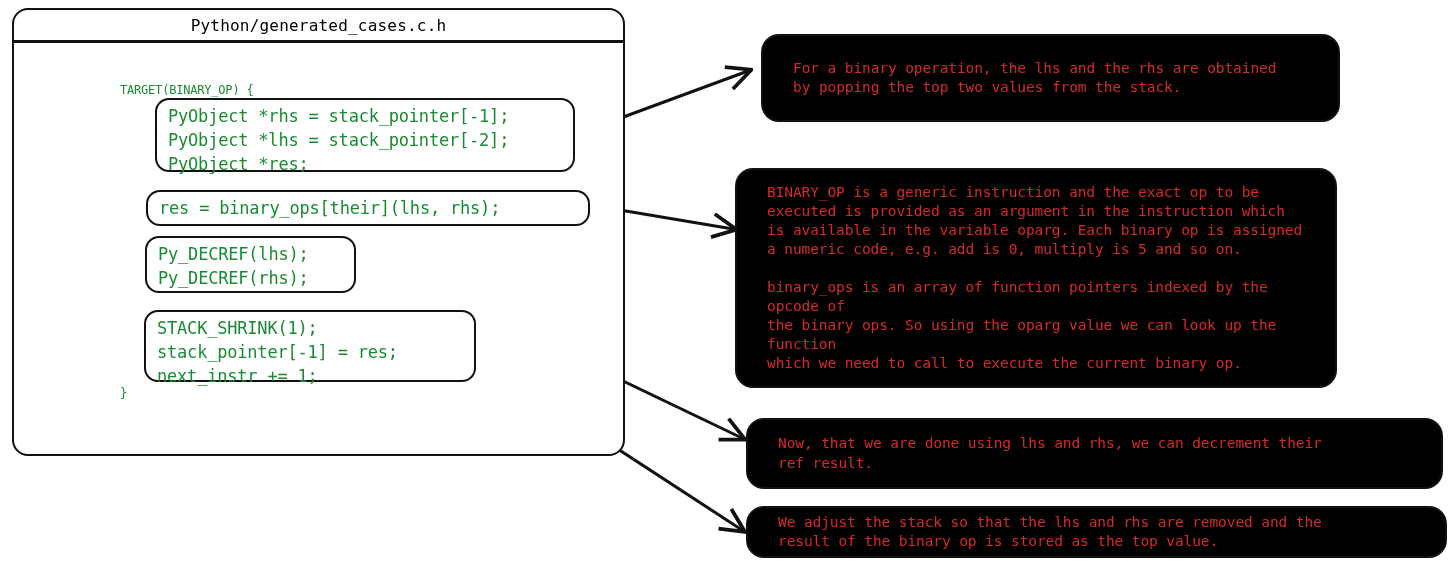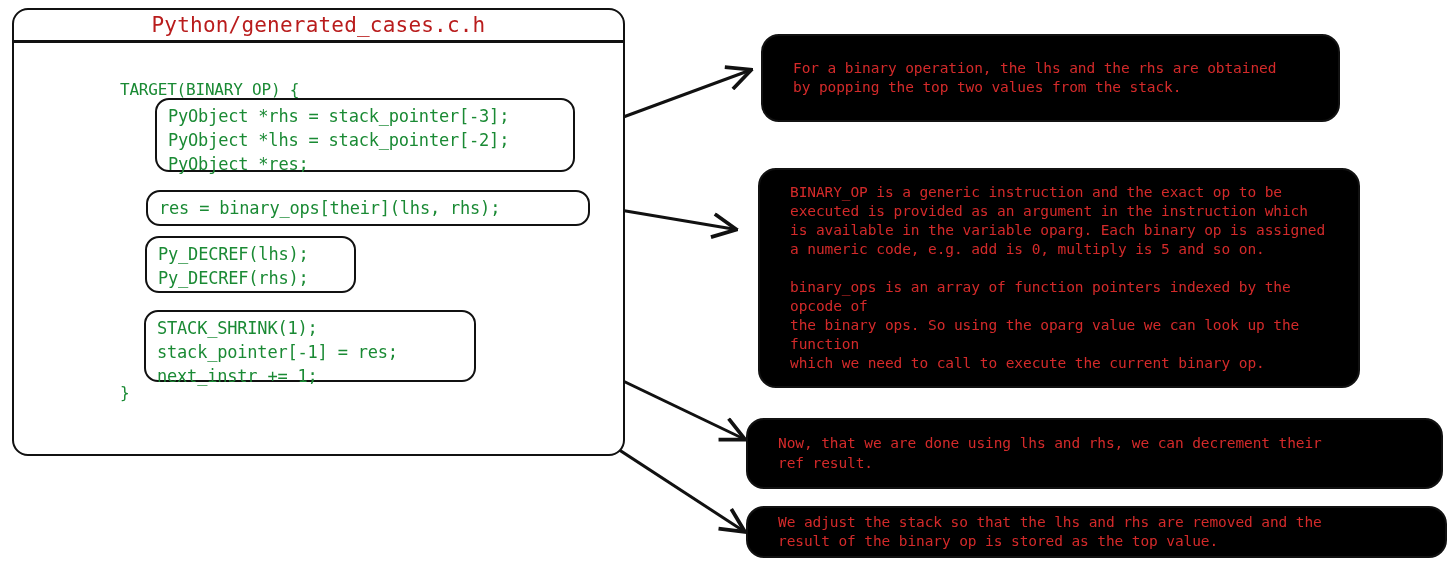--- a/index.html
+++ b/index.html
@@ -51,31 +51,31 @@
     top: 0;
     width: 100%;
     height: 33px;
     border-bottom: 3px solid #111111;
     box-sizing: border-box;
     display: flex;
     align-items: center;
     justify-content: center;
   }
   #file-title {
-    color: #b91c1c;
-    font-size: 21px;
+    color: #000000;
+    font-size: 16px;
     letter-spacing: 0.2px;
     white-space: nowrap;
   }
 
   
   .code-line {
     position: absolute;
     color: #1a8a34;
-    font-size: 16px;
+    font-size: 12px;
     line-height: 24px;
     white-space: pre;
     letter-spacing: -0.2px;
   }
 
   
   .code-box {
     position: absolute;
     border: 2.5px solid #111111;
     border-radius: 14px;
@@ -138,21 +138,21 @@
       <span id="file-title">Python/generated_cases.c.h</span>
     </div>
   </div>
 
   <div id="box-layer" class="layer">
 
     <div class="code-line" id="plain-0" style="left: 120px; top: 78px;">TARGET(BINARY_OP) {</div>
     <div class="code-line" id="plain-1" style="left: 120px; top: 381px;">}</div>
 
     <div class="code-box" id="cbox-0" style="left: 155px; top: 98px; width: 420px; height: 74px;">
-      <div class="code-body">PyObject *rhs = stack_pointer[-3];
+      <div class="code-body">PyObject *rhs = stack_pointer[-1];
 PyObject *lhs = stack_pointer[-2];
 PyObject *res;</div>
     </div>
 
     <div class="code-box" id="cbox-1" style="left: 146px; top: 190px; width: 444px; height: 36px;">
       <div class="code-body">res = binary_ops[their](lhs, rhs);</div>
     </div>
 
     <div class="code-box" id="cbox-2" style="left: 145px; top: 236px; width: 211px; height: 57px; padding-left: 12px;">
       <div class="code-body">Py_DECREF(lhs);
@@ -163,21 +163,21 @@
       <div class="code-body">STACK_SHRINK(1);
 stack_pointer[-1] = res;
 next_instr += 1;</div>
     </div>
 
     <div class="note-box" id="nbox-0" style="left: 761px; top: 34px; width: 579px; height: 88px;">
       <div class="note-text">For a binary operation, the lhs and the rhs are obtained
 by popping the top two values from the stack.</div>
     </div>
 
-    <div class="note-box" id="nbox-1" style="left: 758px; top: 168px; width: 602px; height: 220px;">
+    <div class="note-box" id="nbox-1" style="left: 735px; top: 168px; width: 602px; height: 220px;">
       <div class="note-text tight">BINARY_OP is a generic instruction and the exact op to be
 executed is provided as an argument in the instruction which
 is available in the variable oparg. Each binary op is assigned
 a numeric code, e.g. add is 0, multiply is 5 and so on.
 
 binary_ops is an array of function pointers indexed by the opcode of
 the binary ops. So using the oparg value we can look up the function
 which we need to call to execute the current binary op.</div>
     </div>
 

